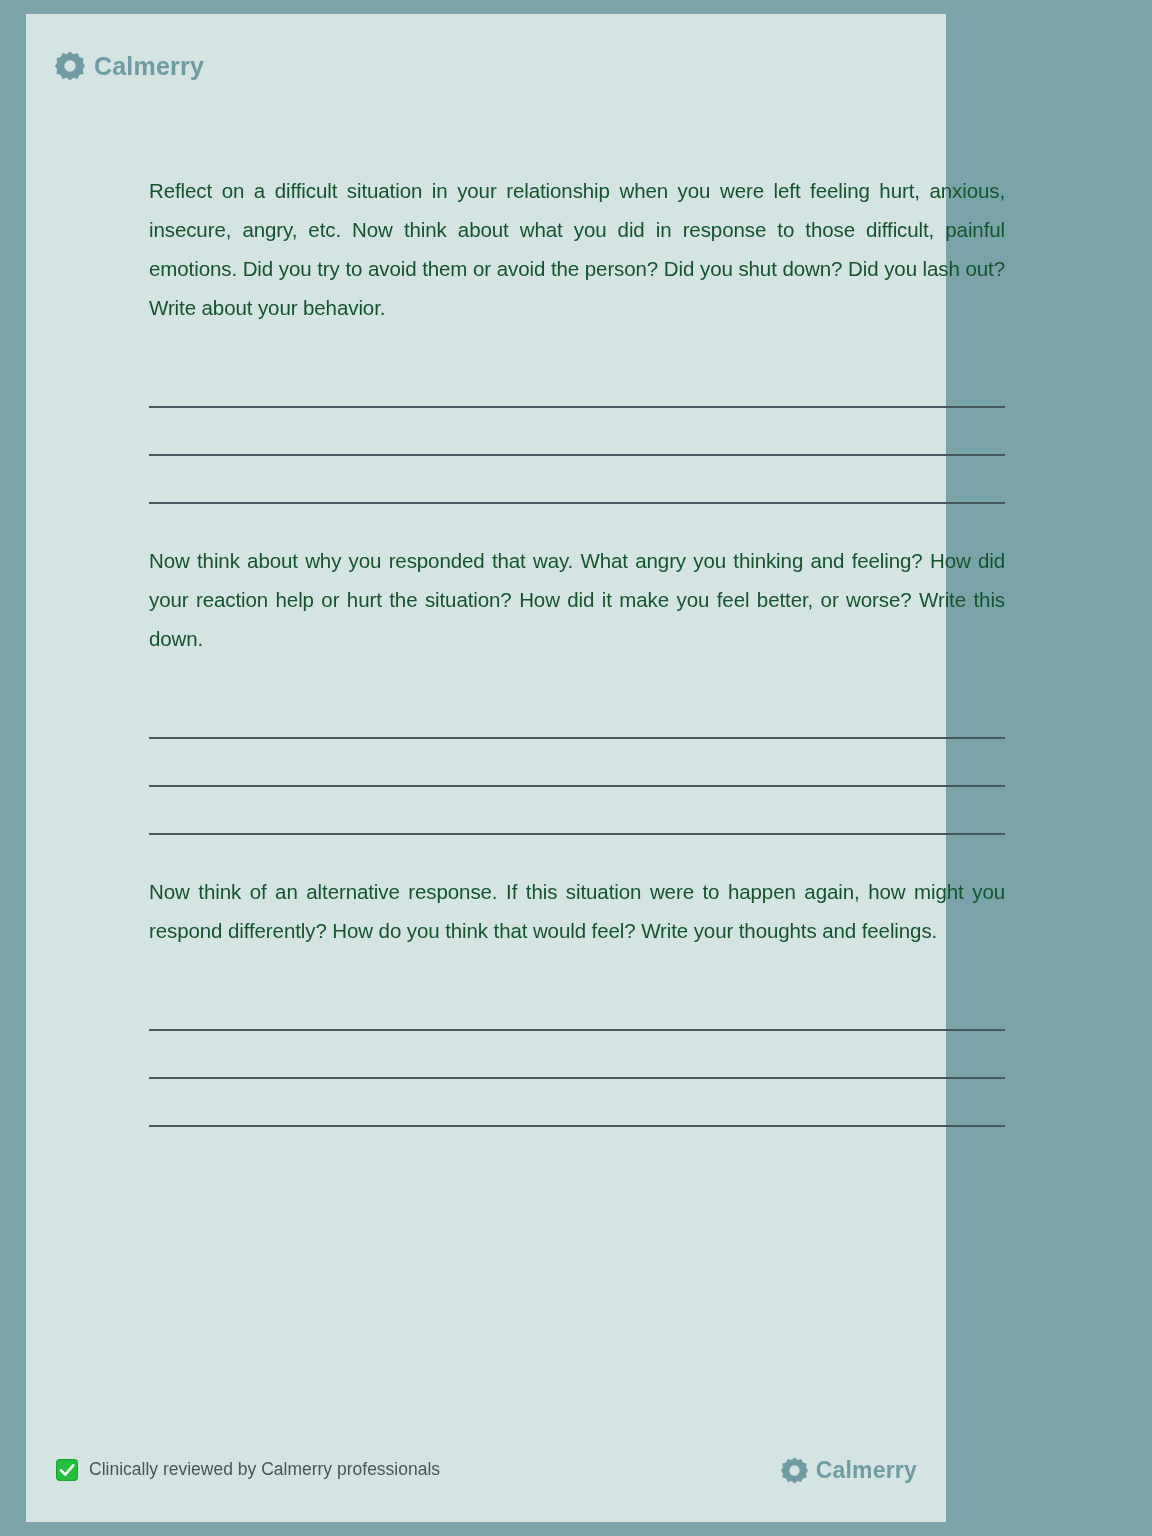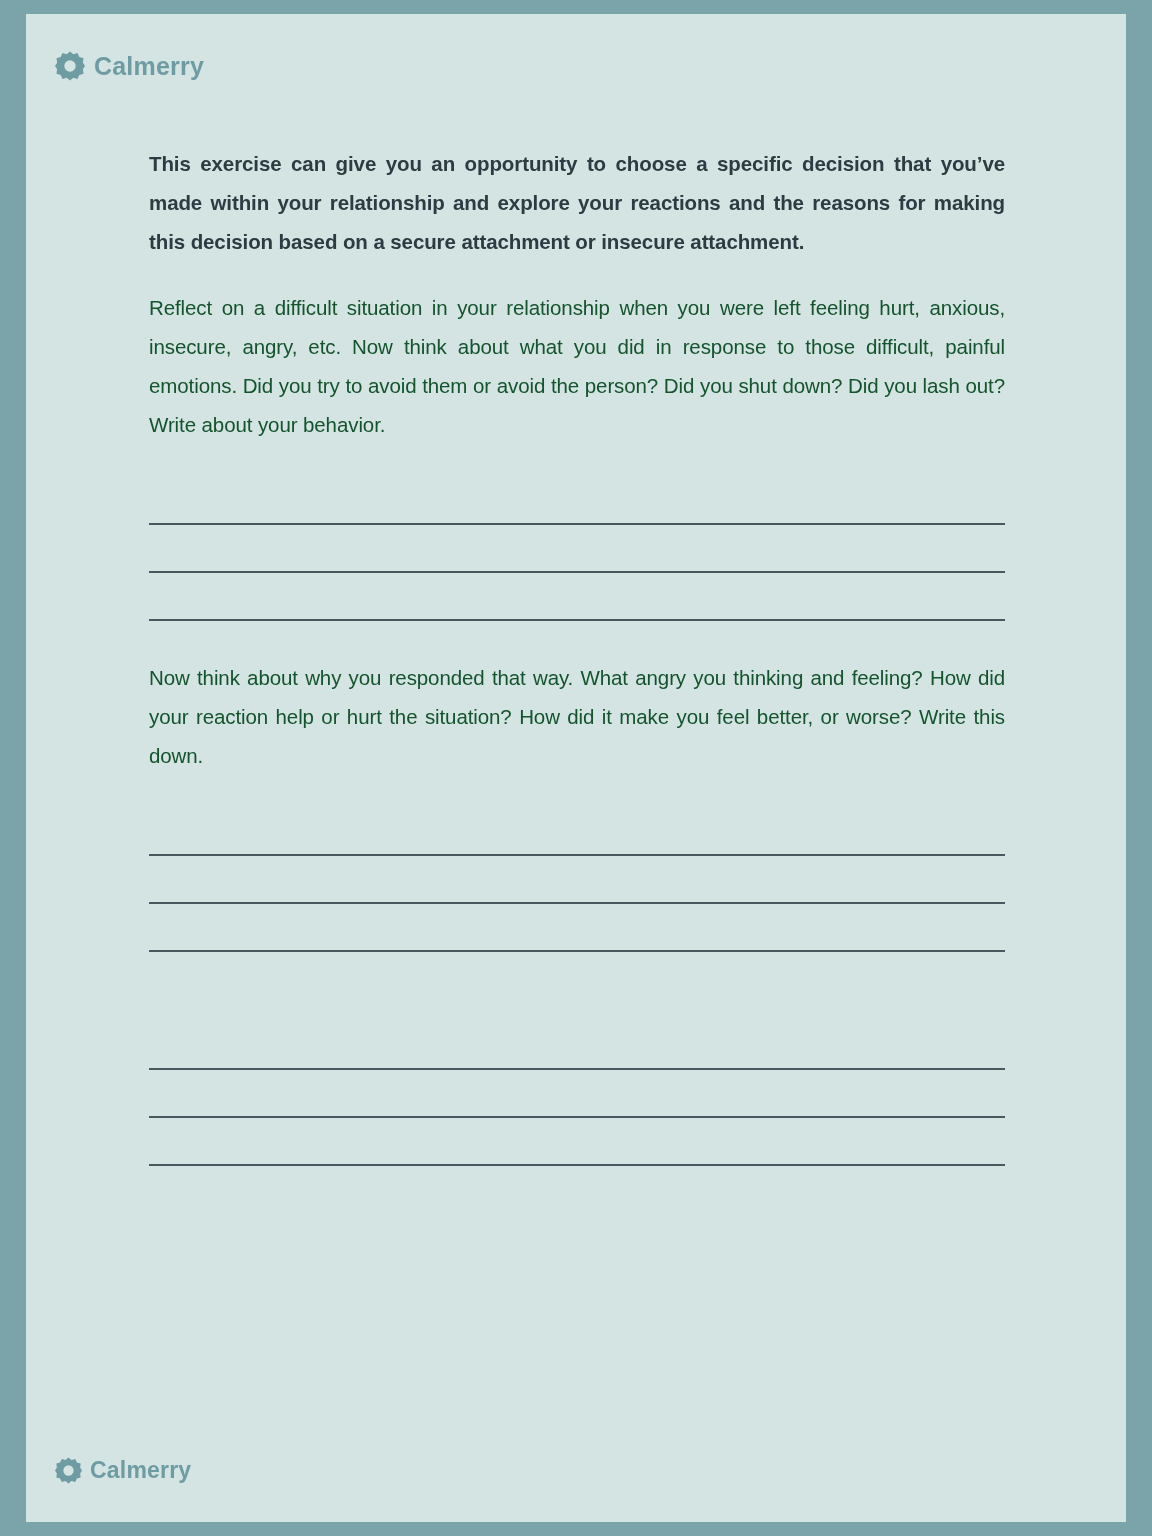--- a/index.html
+++ b/index.html
@@ -23,21 +23,21 @@
     height: 1536px;
     background: #7aa3aa;
     box-sizing: border-box;
   }
 
   
   .page {
     position: absolute;
     left: 26px;
     top: 14px;
-    width: 1100px;
+    width: 920px;
     height: 1508px;
     background: #d3e4e2;
     box-sizing: border-box;
   }
 
   
   .header {
     position: absolute;
     left: 29px;
     top: 37px;
@@ -148,21 +148,20 @@
     <div class="header">
       <svg class="logo-mark" viewBox="0 0 100 100">
         <path fill="#6f9ba3" d="M50 2 L61 11 L75 7 L81 20 L95 24 L93 39 L100 50 L93 61 L95 76 L81 80 L75 93 L61 89 L50 98 L39 89 L25 93 L19 80 L5 76 L7 61 L0 50 L7 39 L5 24 L19 20 L25 7 L39 11 Z"></path>
         <circle cx="50" cy="50" r="19" fill="#d3e4e2"></circle>
       </svg>
       <span class="logo-word">Calmerry</span>
     </div>
 
     <div class="content">
 
-      <p class="lead">This exercise can give you an opportunity to choose a specific decision that you’ve made within your relationship and explore your reactions and the reasons for making this decision based on a secure attachment or insecure attachment.</p>
 
       <div class="spacer-lead"></div>
 
       <p class="para">Reflect on a difficult situation in your relationship when you were left feeling hurt, anxious, insecure, angry, etc. Now think about what you did in response to those difficult, painful emotions. Did you try to avoid them or avoid the person? Did you shut down? Did you lash out? Write about your behavior.</p>
       <div class="spacer-before-lines"></div>
       <div class="lines">
         <div class="rule"></div>
         <div class="rule"></div>
         <div class="rule"></div>
       </div>
@@ -170,31 +169,40 @@
 
       <p class="para">Now think about why you responded that way. What angry you thinking and feeling? How did your reaction help or hurt the situation? How did it make you feel better, or worse? Write this down.</p>
       <div class="spacer-before-lines"></div>
       <div class="lines">
         <div class="rule"></div>
         <div class="rule"></div>
         <div class="rule"></div>
       </div>
       <div class="spacer-after-lines"></div>
 
+      <p class="para">Now think of an alternative response. If this situation were to happen again, how might you respond differently? How do you think that would feel? Write your thoughts and feelings.</p>
       <div class="spacer-before-lines"></div>
       <div class="lines">
         <div class="rule"></div>
         <div class="rule"></div>
         <div class="rule"></div>
       </div>
 
     </div>
 
     <div class="footer">
 
+      <div class="reviewed">
+        <svg class="check-badge" viewBox="0 0 24 24">
+          <rect x="1" y="1" width="22" height="22" rx="4" ry="4" fill="#22c03c"></rect>
+          <rect x="1.6" y="1.6" width="20.8" height="20.8" rx="3.6" ry="3.6" fill="none" stroke="#17a32f" stroke-width="1"></rect>
+          <path d="M6 12.4 L10.2 16.6 L18.2 7.4" fill="none" stroke="#ffffff" stroke-width="2.6" stroke-linecap="round" stroke-linejoin="round"></path>
+        </svg>
+        <span class="reviewed-text">Clinically reviewed by Calmerry professionals</span>
+      </div>
 
       <div class="footer-logo">
         <svg class="logo-mark" viewBox="0 0 100 100">
           <path fill="#6f9ba3" d="M50 2 L61 11 L75 7 L81 20 L95 24 L93 39 L100 50 L93 61 L95 76 L81 80 L75 93 L61 89 L50 98 L39 89 L25 93 L19 80 L5 76 L7 61 L0 50 L7 39 L5 24 L19 20 L25 7 L39 11 Z"></path>
           <circle cx="50" cy="50" r="19" fill="#d3e4e2"></circle>
         </svg>
         <span class="logo-word">Calmerry</span>
       </div>
 
     </div>

